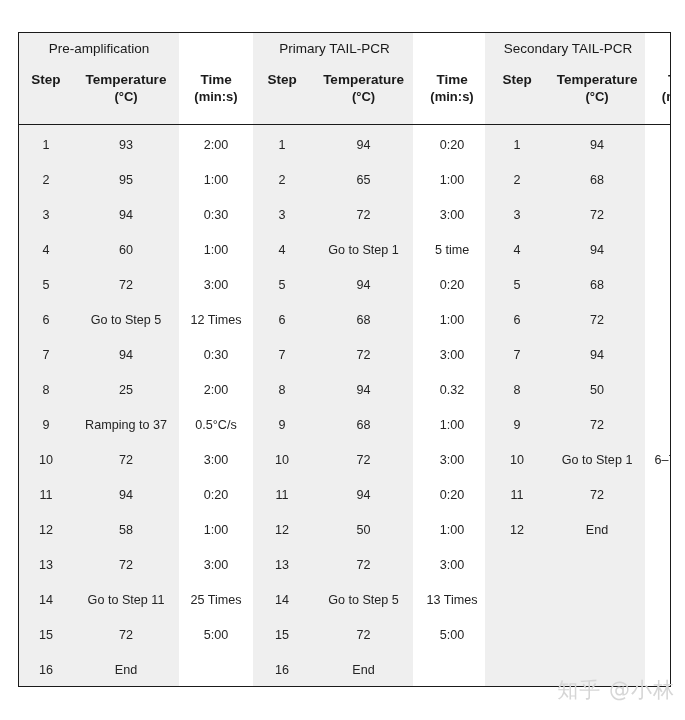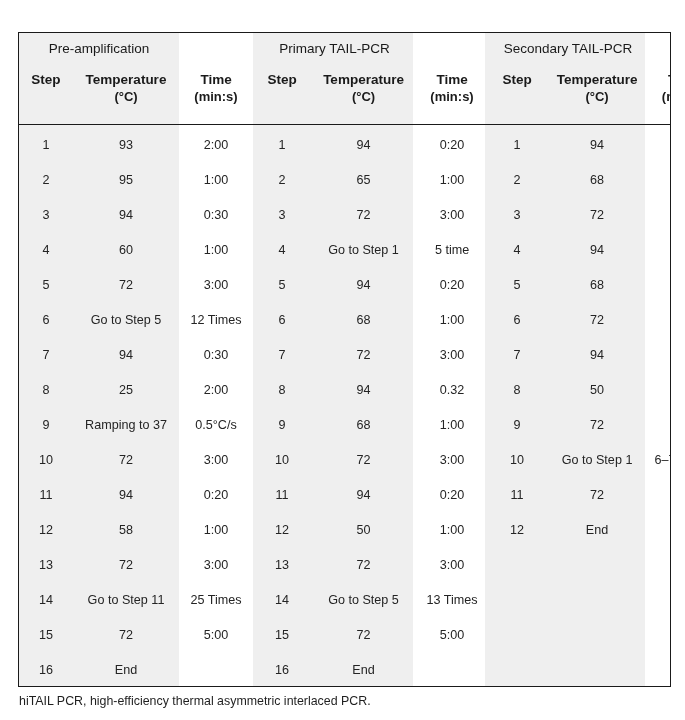--- a/index.html
+++ b/index.html
@@ -371,15 +371,15 @@
             <td>End</td>
             <td></td>
             <td></td>
             <td></td>
             <td></td>
           </tr>
         </tbody>
     </table>
   </div>
 
-  <div class="footnote">hiTAIL PCR, high-efficiency thermal asymmetric interlaced PCR.</div>
+  <div class="watermark">知乎 @小林</div>
 
 </div>
 
 </body></html>

